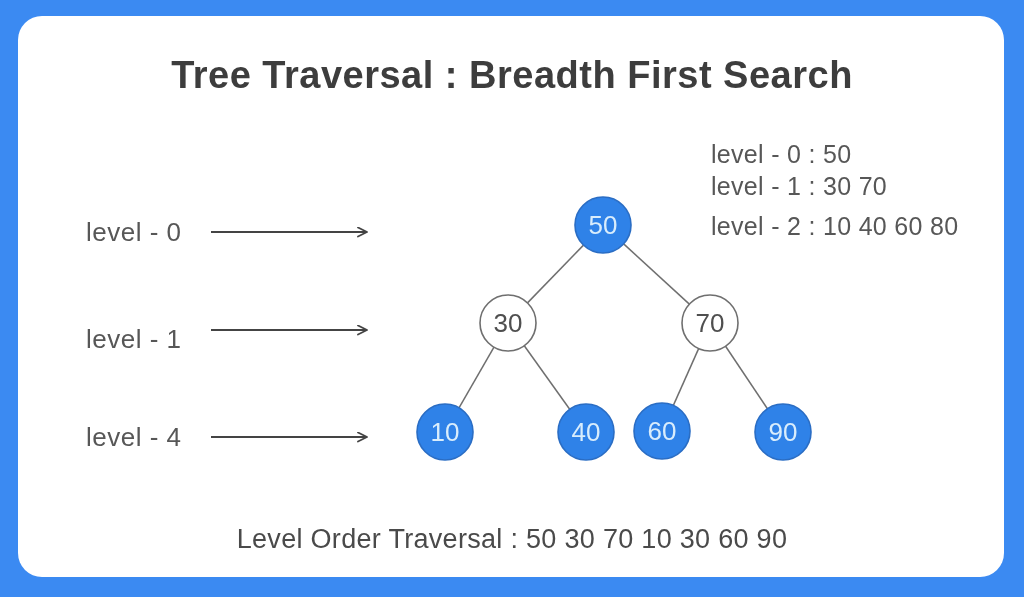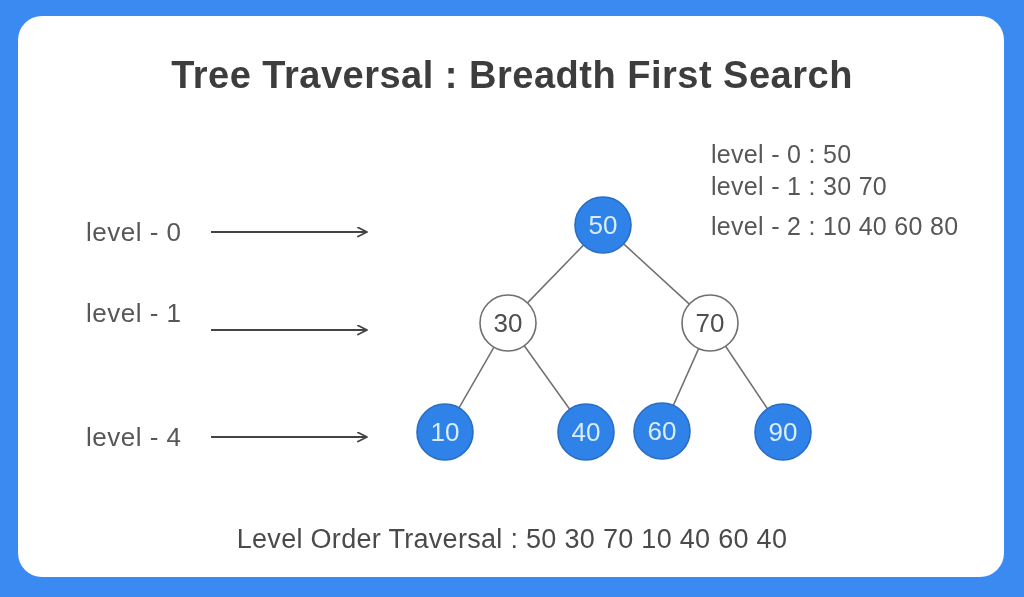--- a/index.html
+++ b/index.html
@@ -36,21 +36,21 @@
   .level-label {
     position: absolute;
     left: 66px;
     width: 150px;
     font-size: 26px;
     color: #575757;
     letter-spacing: 0.5px;
     margin-left: 20px;
   }
   .level-label.row0 { top: 217px; }
-  .level-label.row1 { top: 298px; }
+  .level-label.row1 { top: 324px; }
   .level-label.row2 { top: 422px; }
 
   .summary-line {
     position: absolute;
     left: 711px;
     font-size: 25px;
     color: #575757;
     letter-spacing: 0.3px;
     white-space: nowrap;
   }
@@ -90,21 +90,21 @@
   <div class="title">Tree Traversal : Breadth First Search</div>
 
   <div class="level-label row0">level - 0</div>
   <div class="level-label row1">level - 1</div>
   <div class="level-label row2">level - 4</div>
 
   <div class="summary-line s0">level - 0 : 50</div>
   <div class="summary-line s1">level - 1 : 30 70</div>
   <div class="summary-line s2">level - 2 : 10 40 60 80</div>
 
-  <div class="caption">Level Order Traversal : 50 30 70 10 40 60 40</div>
+  <div class="caption">Level Order Traversal : 50 30 70 10 30 60 90</div>
 
   <svg class="diagram" id="diagram-svg" viewBox="0 0 1024 597" xmlns="http://www.w3.org/2000/svg">
     <defs>
       <marker id="arrowhead" markerWidth="14" markerHeight="14" refX="9" refY="5.5" orient="auto" markerUnits="userSpaceOnUse">
         <path d="M1,1 L10,5.5 L1,10" fill="none" stroke="#444444" stroke-width="1.8" stroke-linecap="round" stroke-linejoin="round"></path>
       </marker>
     </defs>
     <g id="arrow-layer">
         <line x1="211" y1="232" x2="366" y2="232" stroke="#444444" stroke-width="2" marker-end="url(#arrowhead)"></line>
         <line x1="211" y1="330" x2="366" y2="330" stroke="#444444" stroke-width="2" marker-end="url(#arrowhead)"></line>

